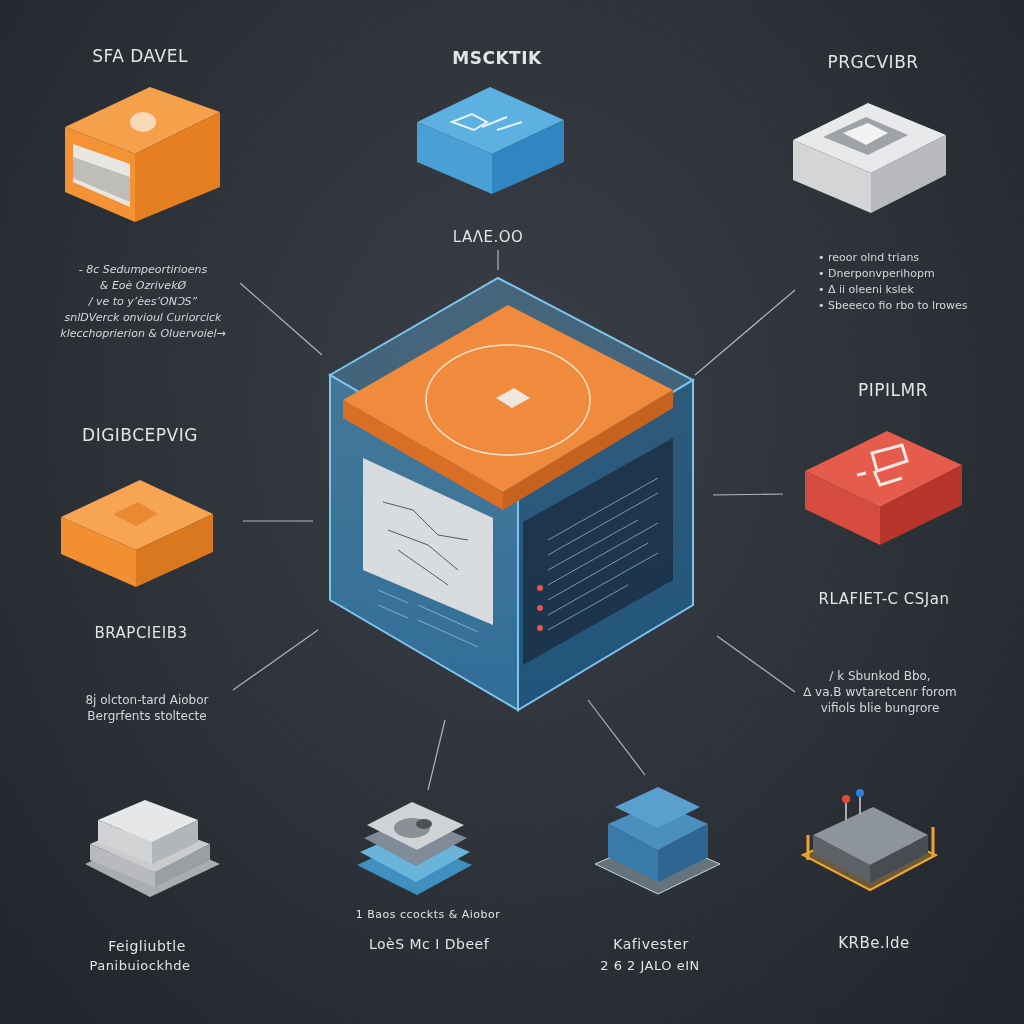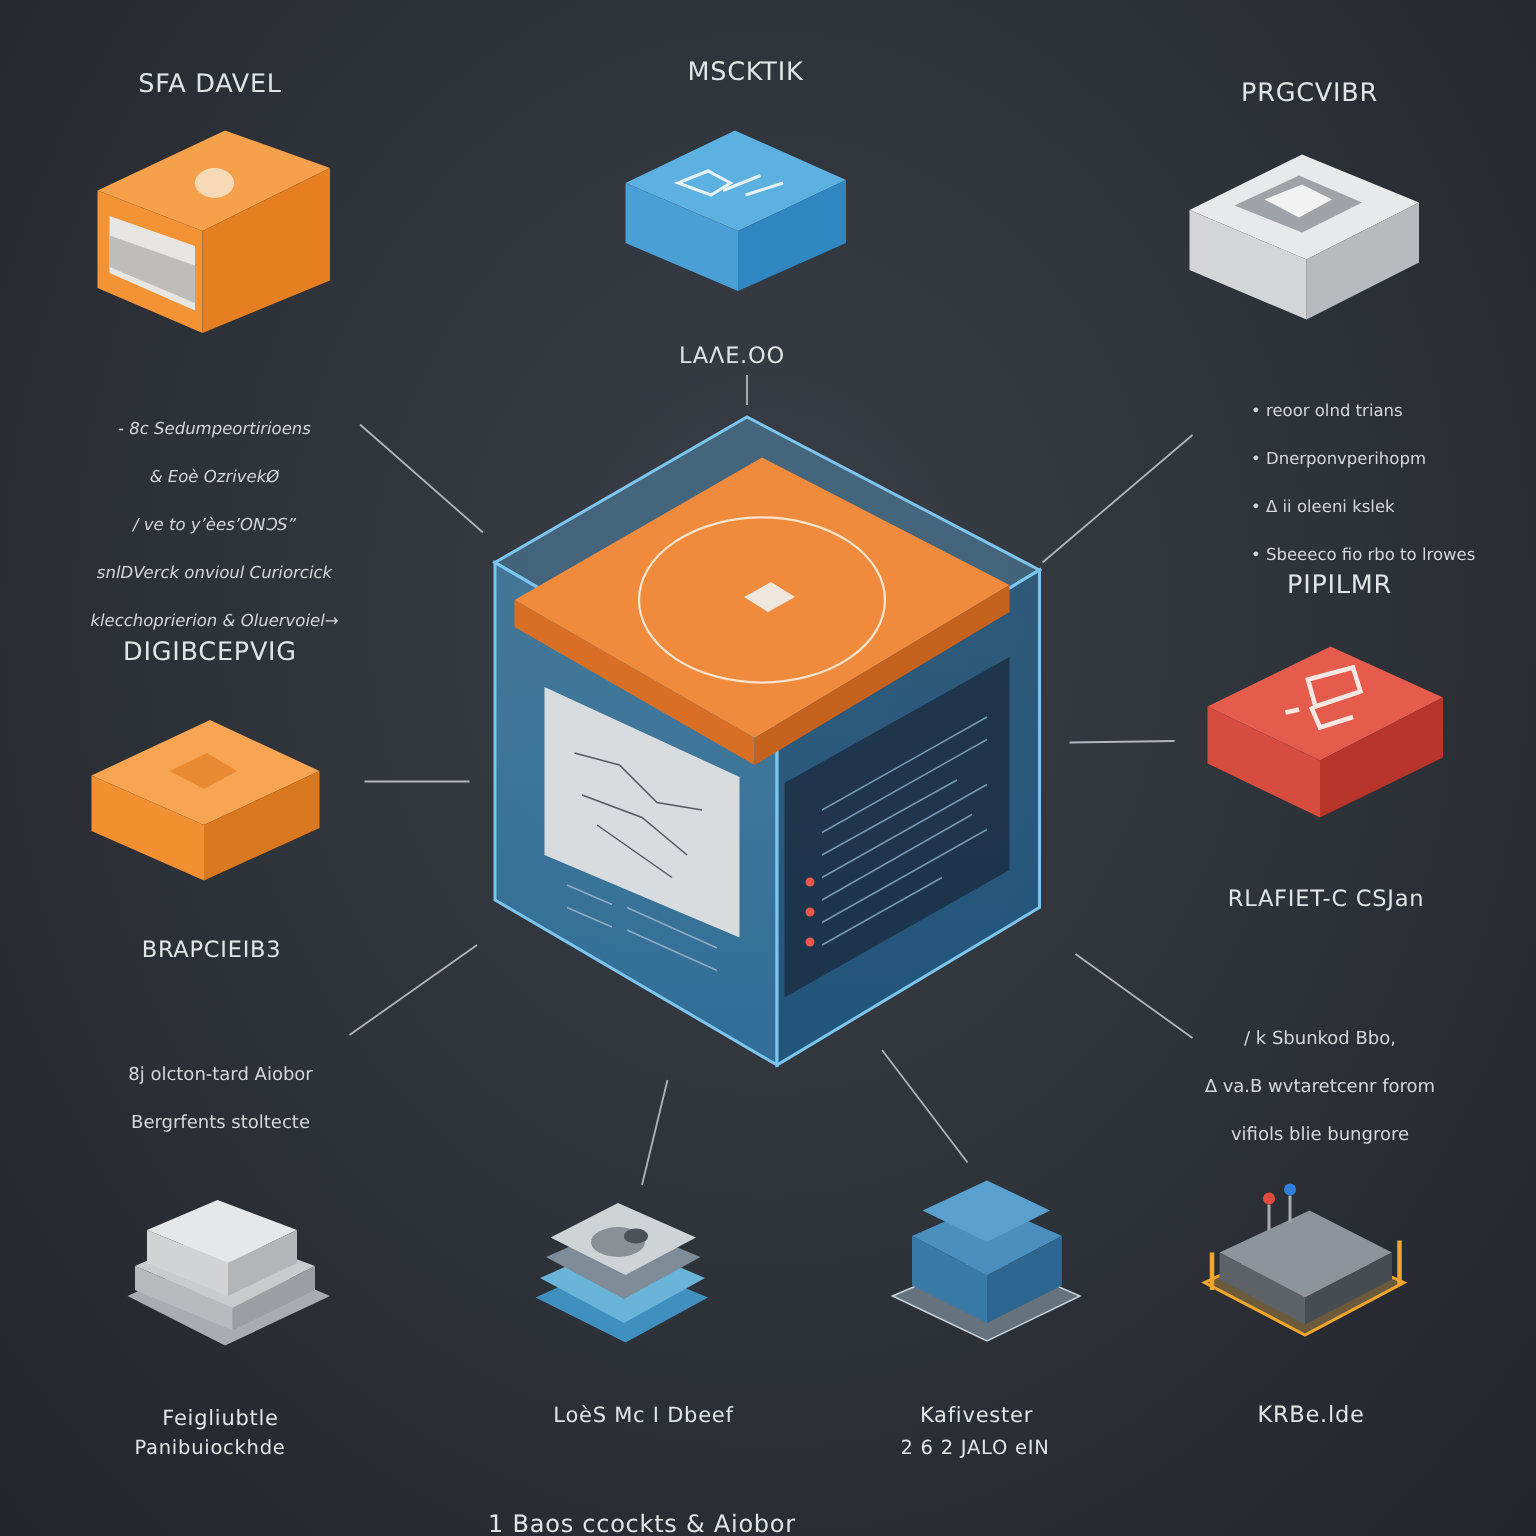--- a/index.html
+++ b/index.html
@@ -1,19 +1,19 @@
 <!DOCTYPE html>
 <html><head>
 <meta charset="utf-8">
 <style>
   html,body{margin:0;padding:0;}
   body{width:1024px;height:1024px;overflow:hidden;background:radial-gradient(ellipse at 50% 40%,#3a3f47 0%,#2d3138 55%,#22252b 100%);font-family:"DejaVu Sans",sans-serif;color:#e6e8ea;position:relative;}
   .title{position:absolute;font-family:"DejaVu Sans",sans-serif;font-size:17px;letter-spacing:0.5px;color:#e2e4e6;text-align:center;transform:translateX(-50%);white-space:nowrap;}
   .desc{position:absolute;font-size:11px;line-height:16px;color:#d5d8db;text-align:center;transform:translateX(-50%);white-space:nowrap;}
-  .desc div{margin:16px;}
+  .desc div{margin:0;}
   svg.lines{position:absolute;left:0;top:0;}
   .node{position:absolute;}
 </style>
 </head>
 <body>
 
 <svg class="lines" width="1024" height="1024">
   <g stroke="#c9ccd0" stroke-width="1.2" fill="none" opacity="0.85">
     <line x1="498" y1="250" x2="498" y2="270"></line>
     <line x1="240" y1="283" x2="322" y2="355"></line>
@@ -37,21 +37,21 @@
   <ellipse cx="88" cy="40" rx="13" ry="10" fill="#f7d9b6"></ellipse>
 </svg>
 <div class="desc" style="left:143px;top:262px;font-style:italic;">
   <div>- 8c Sedumpeortirioens</div>
   <div>&amp; Eoè OzrivekØ</div>
   <div>∕ ve to y’èes’ONƆS”</div>
   <div>snlDVerck onvioul Curiorcick</div>
   <div>klecchoprierion &amp; Oluervoiel→</div>
 </div>
 
-<div class="title" style="left:497px;top:38px;">MSCKTIK</div>
+<div class="title" style="left:497px;top:48px;font-weight:bold;">MSCKTIK</div>
 <svg class="node" style="left:412px;top:82px;" width="160" height="120">
   <polygon points="5,40 78,5 152,38 80,72" fill="#5db1e0"></polygon>
   <polygon points="80,72 152,38 152,80 80,112" fill="#2f86c0"></polygon>
   <polygon points="5,40 80,72 80,112 5,80" fill="#4a9fd4"></polygon>
   <g stroke="#e7f3fb" stroke-width="2" fill="none">
     <path d="M40,40 L60,32 L75,40 L62,48 Z"></path>
     <path d="M70,45 L95,35"></path>
     <path d="M85,48 L110,40"></path>
   </g>
 </svg>
@@ -169,21 +169,21 @@
 
 <svg class="node" style="left:352px;top:790px;" width="130" height="120">
   <polygon points="5,75 60,50 120,75 65,105" fill="#3f8fbf"></polygon>
   <polygon points="8,62 62,38 118,62 64,92" fill="#6ab3d9"></polygon>
   <polygon points="12,48 62,26 115,48 64,76" fill="#7f8b96"></polygon>
   <polygon points="15,35 60,12 112,35 65,60" fill="#cfd3d6"></polygon>
   <ellipse cx="60" cy="38" rx="18" ry="10" fill="#8a9096"></ellipse>
   <ellipse cx="72" cy="34" rx="8" ry="5" fill="#4b5157"></ellipse>
 </svg>
 <div class="title" style="left:429px;top:936px;font-size:14px;">LoèS Mc I Dbeef</div>
-<div class="title" style="left:428px;top:1006px;font-size:16px;">1 Baos ccockts &amp; Aiobor</div>
+<div class="title" style="left:428px;top:908px;font-size:11px;">1 Baos ccockts &amp; Aiobor</div>
 
 <svg class="node" style="left:590px;top:782px;" width="135" height="125">
   <polygon points="5,82 68,55 130,82 68,112" fill="#9fb3c2" fill-opacity="0.5" stroke="#c7d6e0"></polygon>
   <polygon points="18,42 68,20 118,42 68,68" fill="#4b8fbf"></polygon>
   <polygon points="18,42 68,68 68,100 18,75" fill="#3a7aa8"></polygon>
   <polygon points="68,68 118,42 118,75 68,100" fill="#2d6690"></polygon>
   <polygon points="25,25 68,5 110,25 68,46" fill="#5aa0cf"></polygon>
 </svg>
 <div class="title" style="left:651px;top:936px;font-size:14px;">Kafivester</div>
 <div class="title" style="left:650px;top:958px;font-size:13px;">2 6 2 JALO eIN</div>

